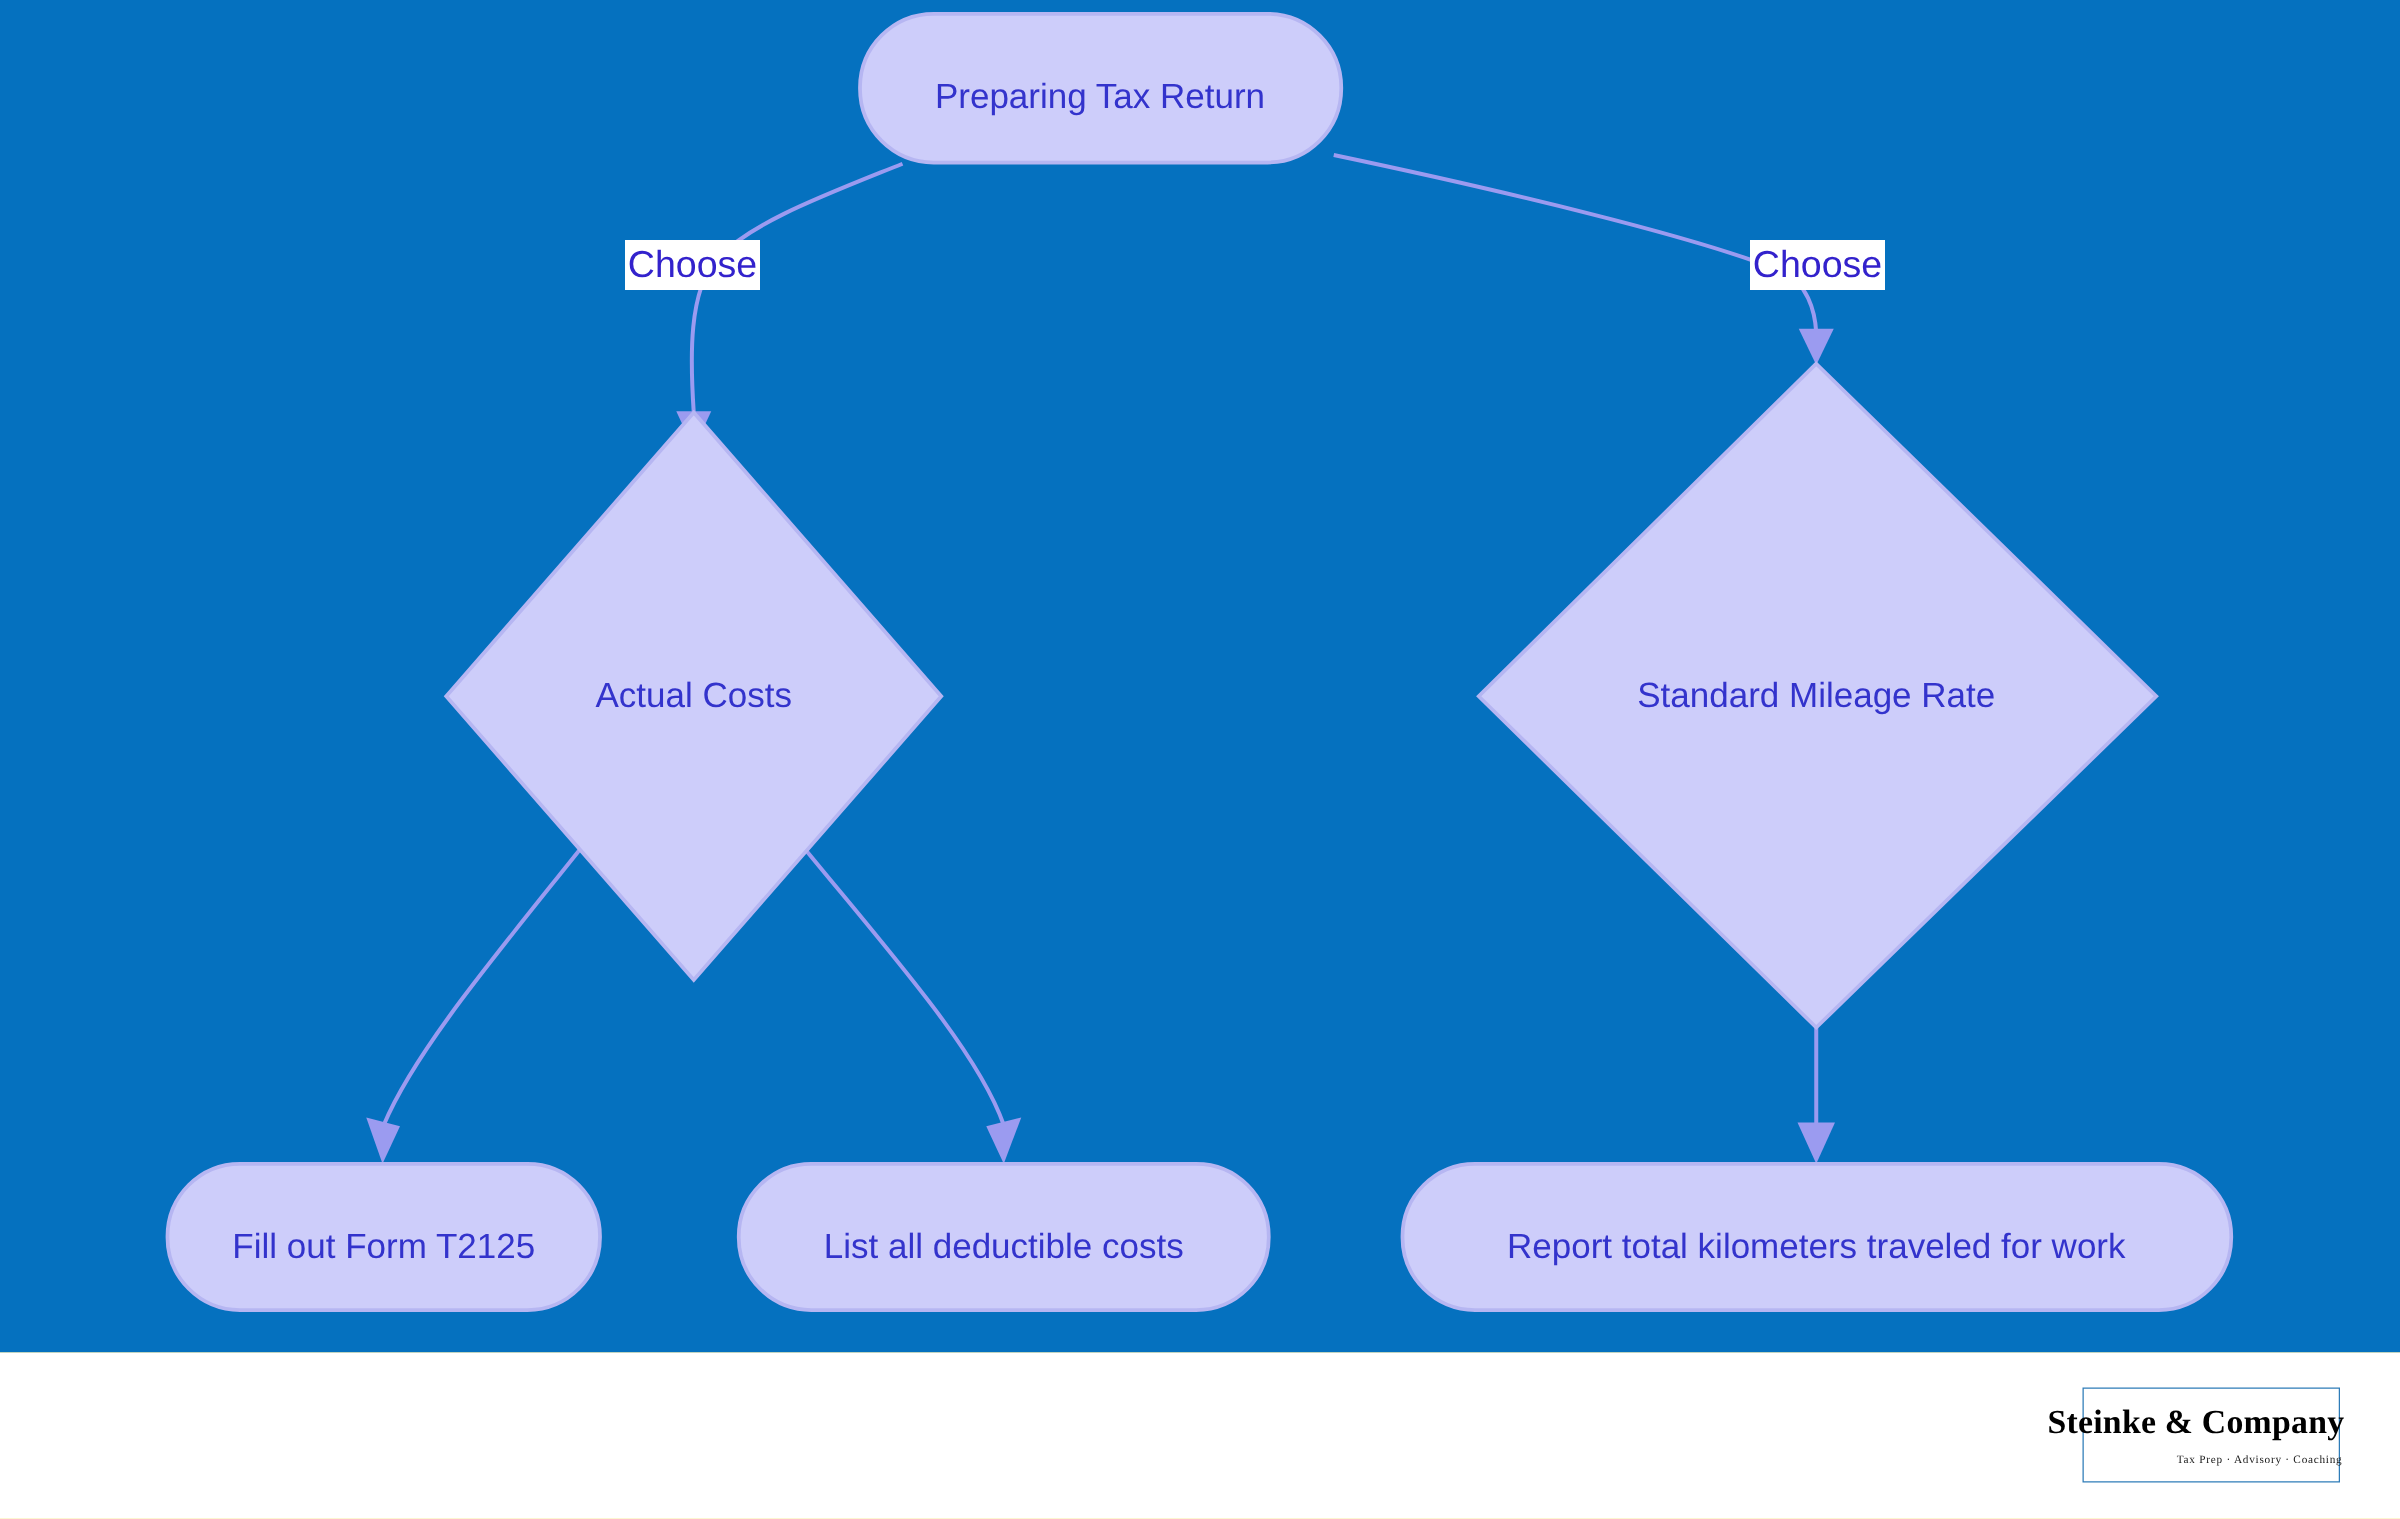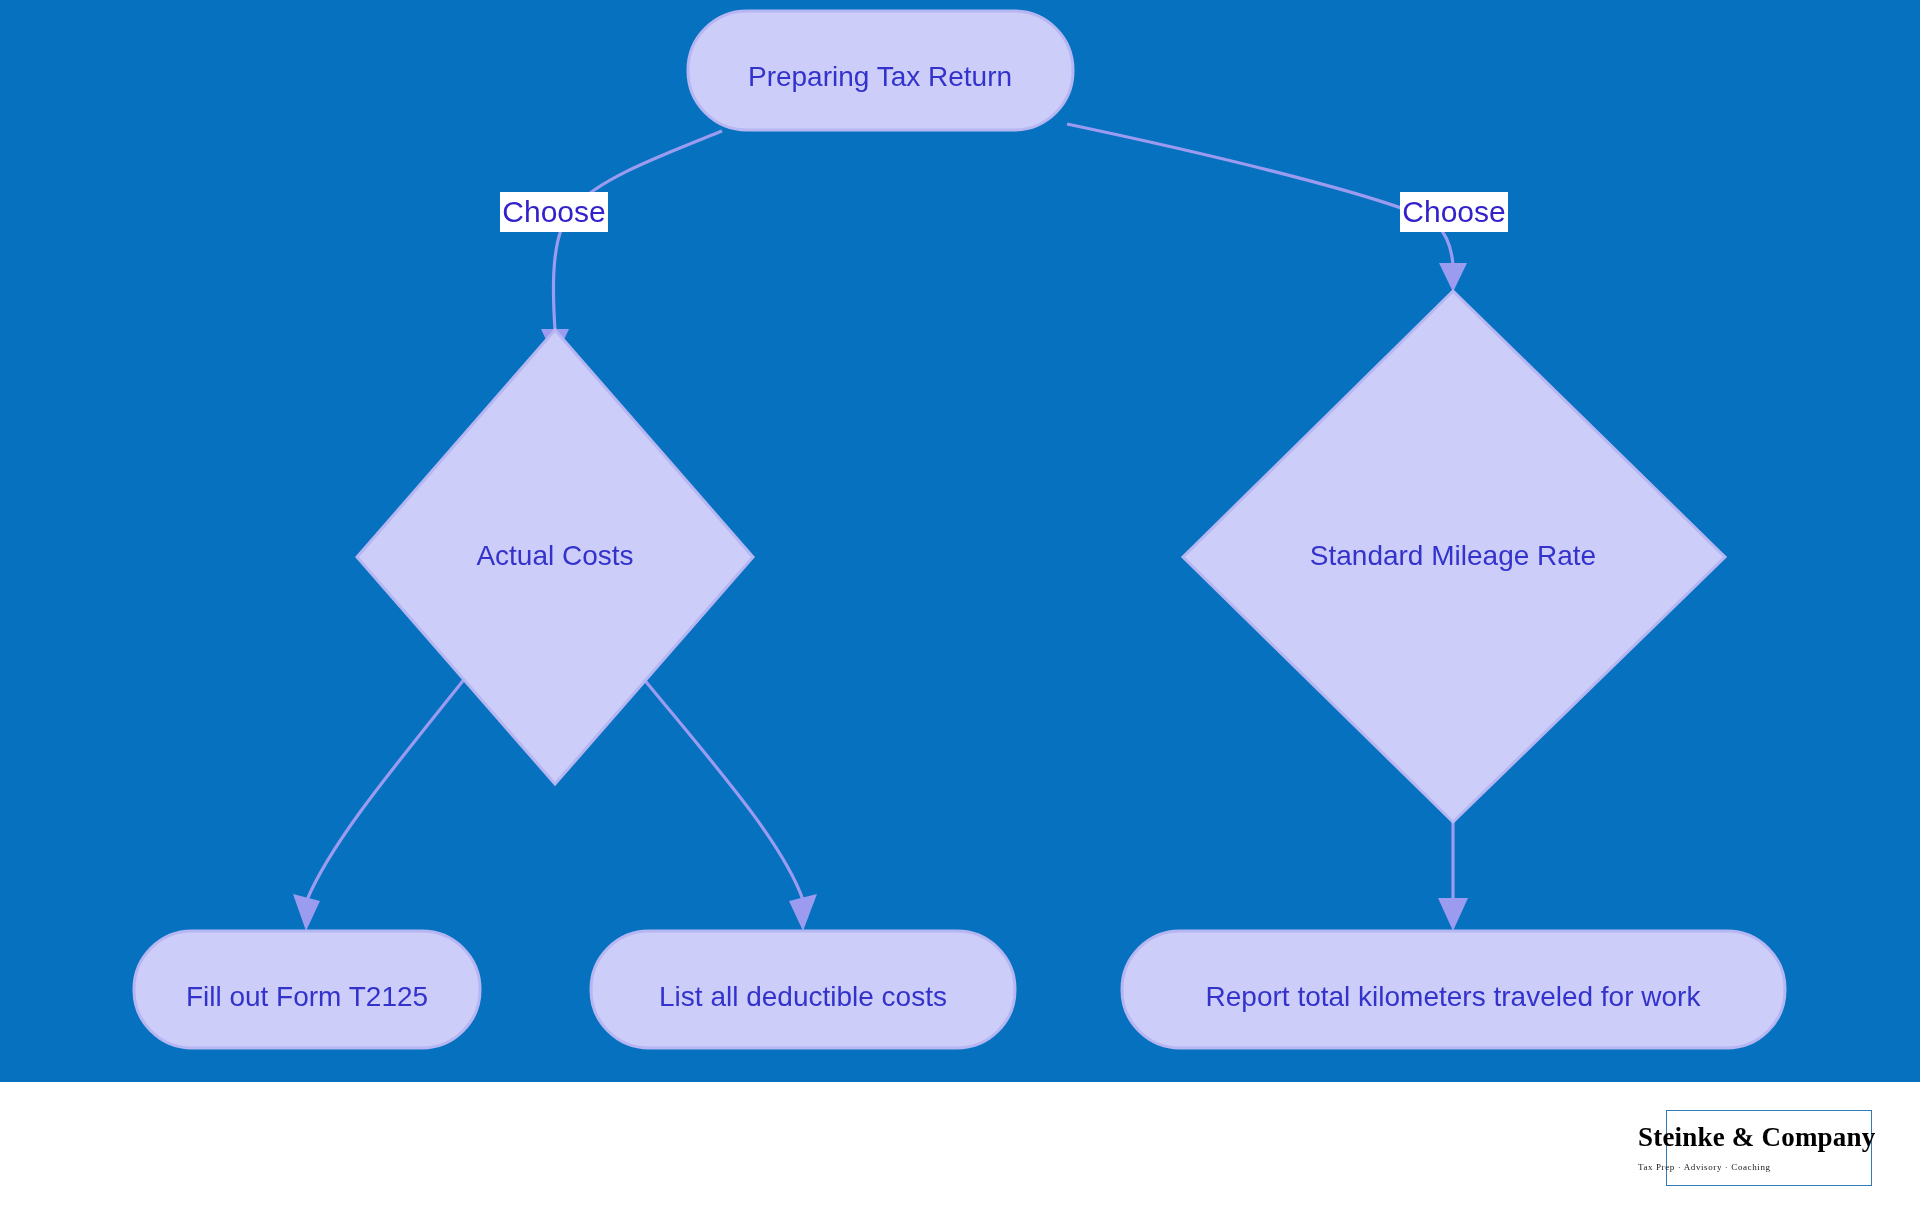--- a/index.html
+++ b/index.html
@@ -100,21 +100,21 @@
     font-size: 27px;
     color: #000000;
     letter-spacing: 0.2px;
     white-space: nowrap;
   }
   #logo-tagline {
     position: absolute;
     left: 0;
     top: 62px;
     width: 236px;
-    text-align: left;
+    text-align: right;
     font-family: "Liberation Serif", serif;
     font-size: 9px;
     color: #1a1a1a;
     letter-spacing: 0.6px;
     white-space: nowrap;
   }
 </style>
 </head>
 <body>
 

